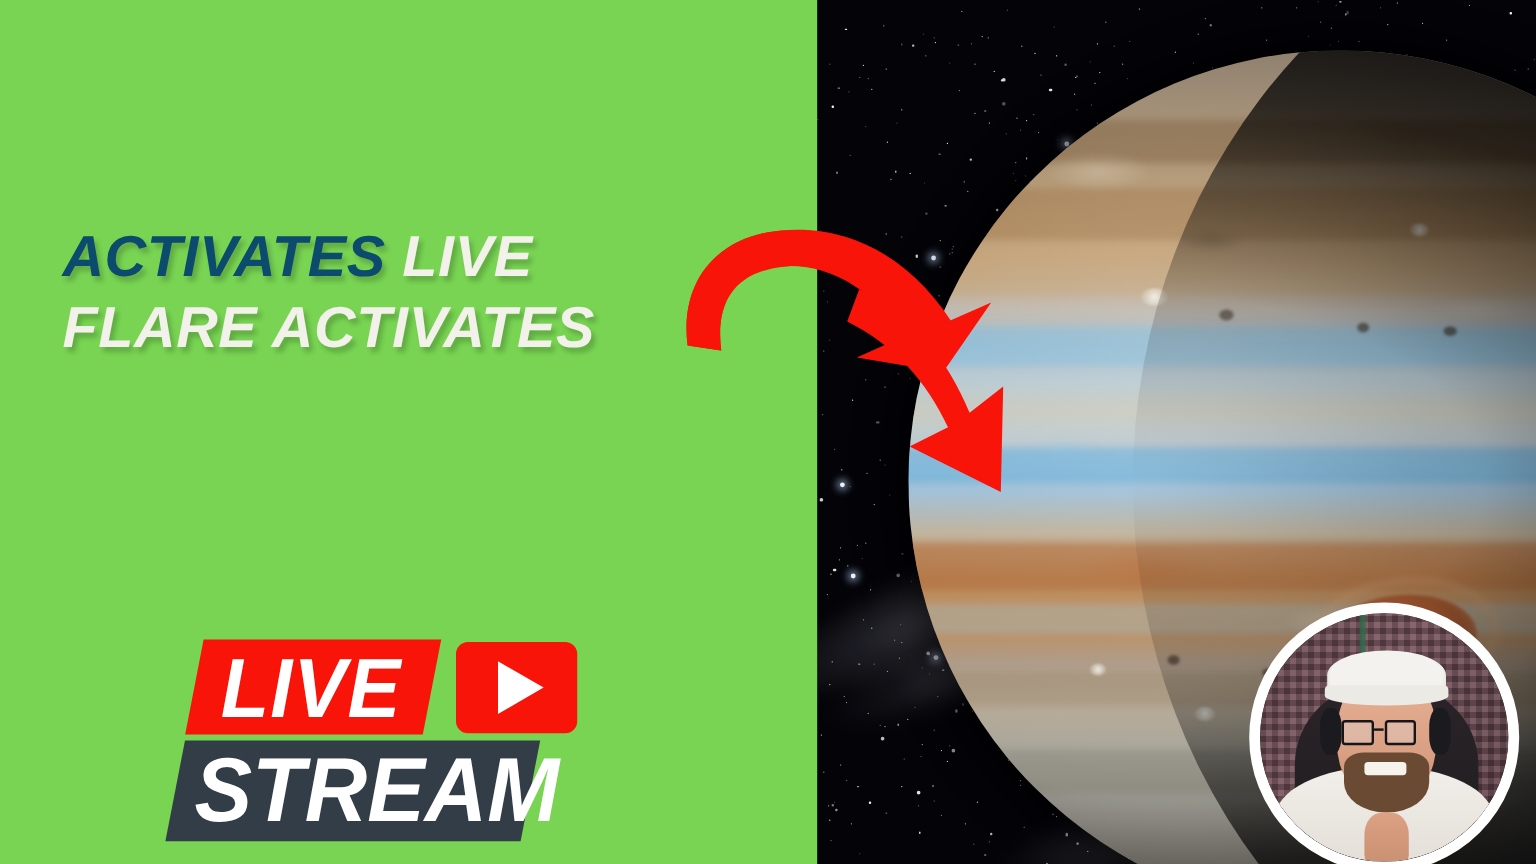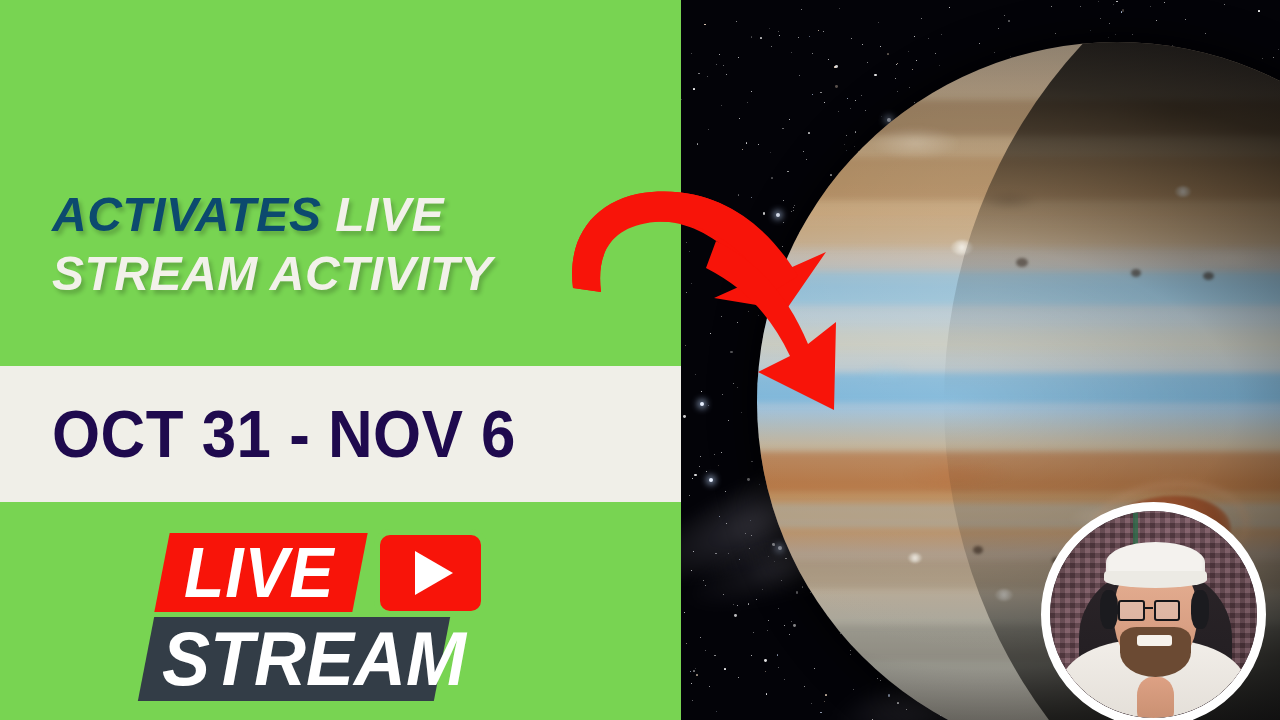--- a/index.html
+++ b/index.html
@@ -1353,26 +1353,23 @@
     </div>
   </div>
 
   <div id="left-panel">
 
 
     <div id="subtitle-block">
       <div class="sub-line" id="sub-line-1">
         <span class="kw-red">ACTIVATES</span><span class="kw-white"> LIVE</span>
       </div>
-      <div class="sub-line kw-white" id="sub-line-2">STREAM ACTIVITY</div>
+      <div class="sub-line kw-white" id="sub-line-2">FLARE ACTIVATES</div>
     </div>
 
-    <div id="date-band">
-      <div id="date-text">OCT 31 - NOV 6</div>
-    </div>
 
     <div id="live-badge">
       <div class="skew-bar" id="live-bar">
         <span class="badge-word" id="live-word">LIVE</span>
       </div>
       <div id="play-button">
         <div id="play-triangle"></div>
       </div>
       <div class="skew-bar" id="stream-bar">
         <span class="badge-word" id="stream-word">STREAM</span>

